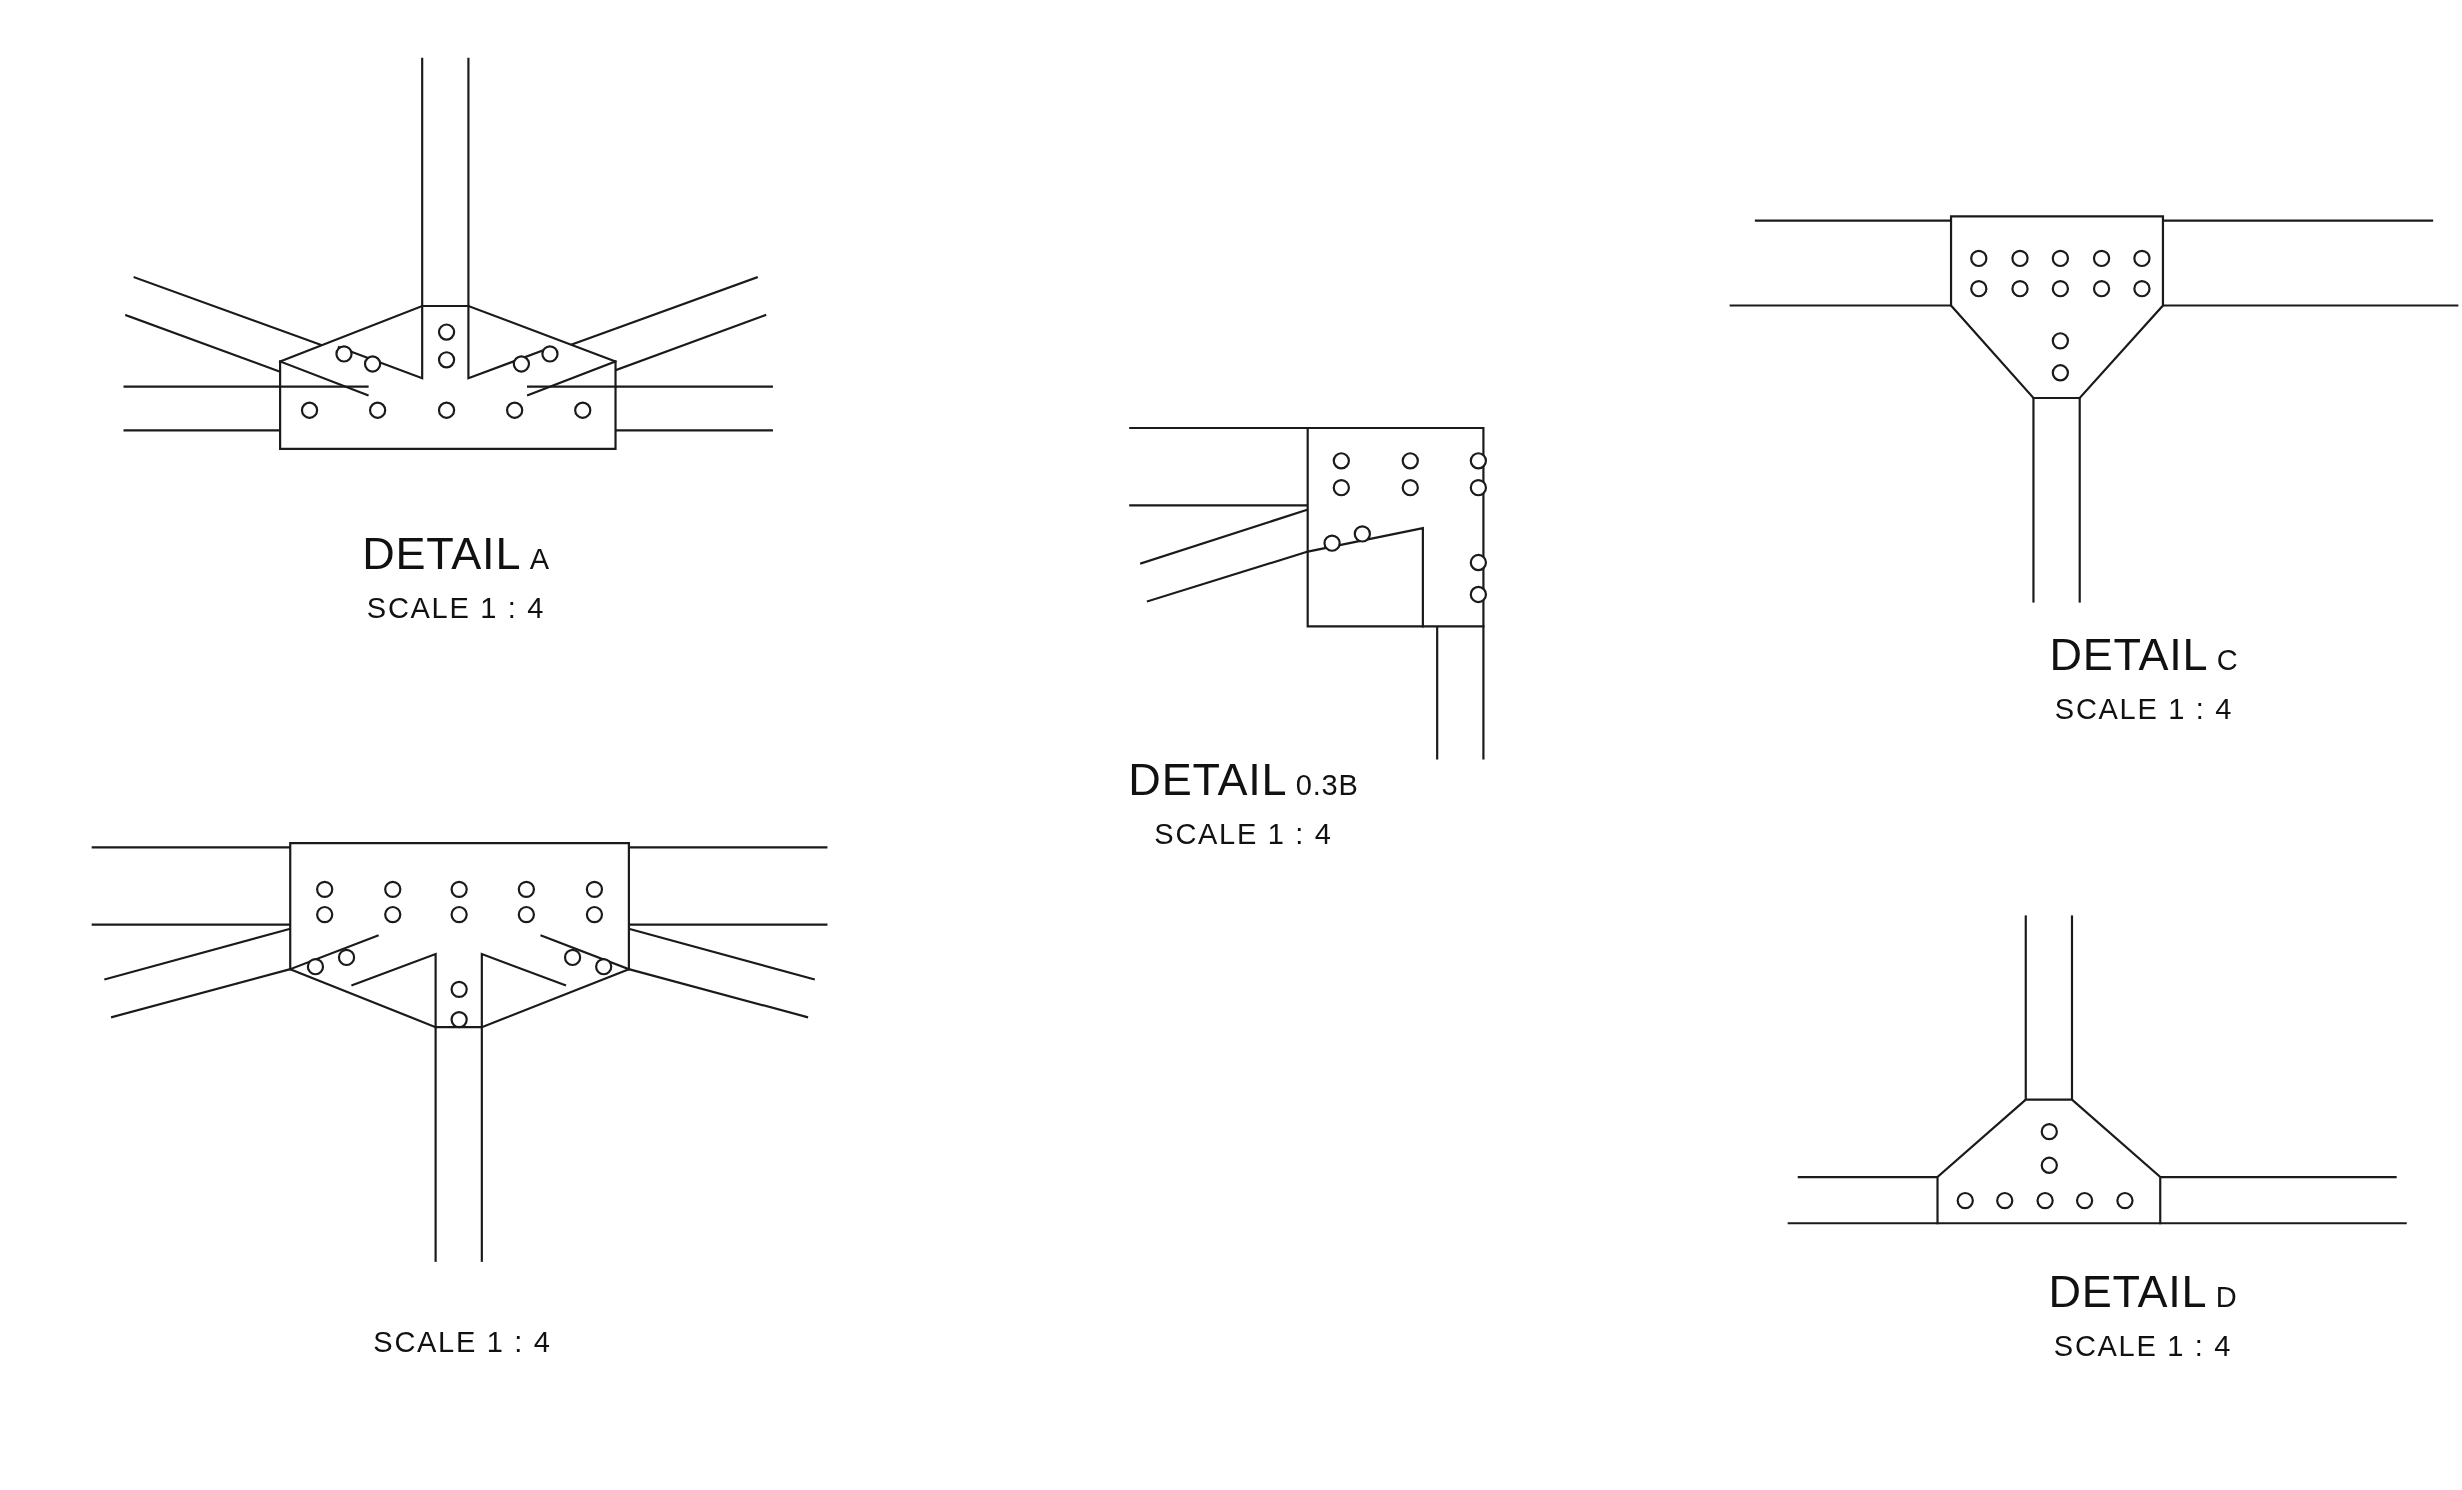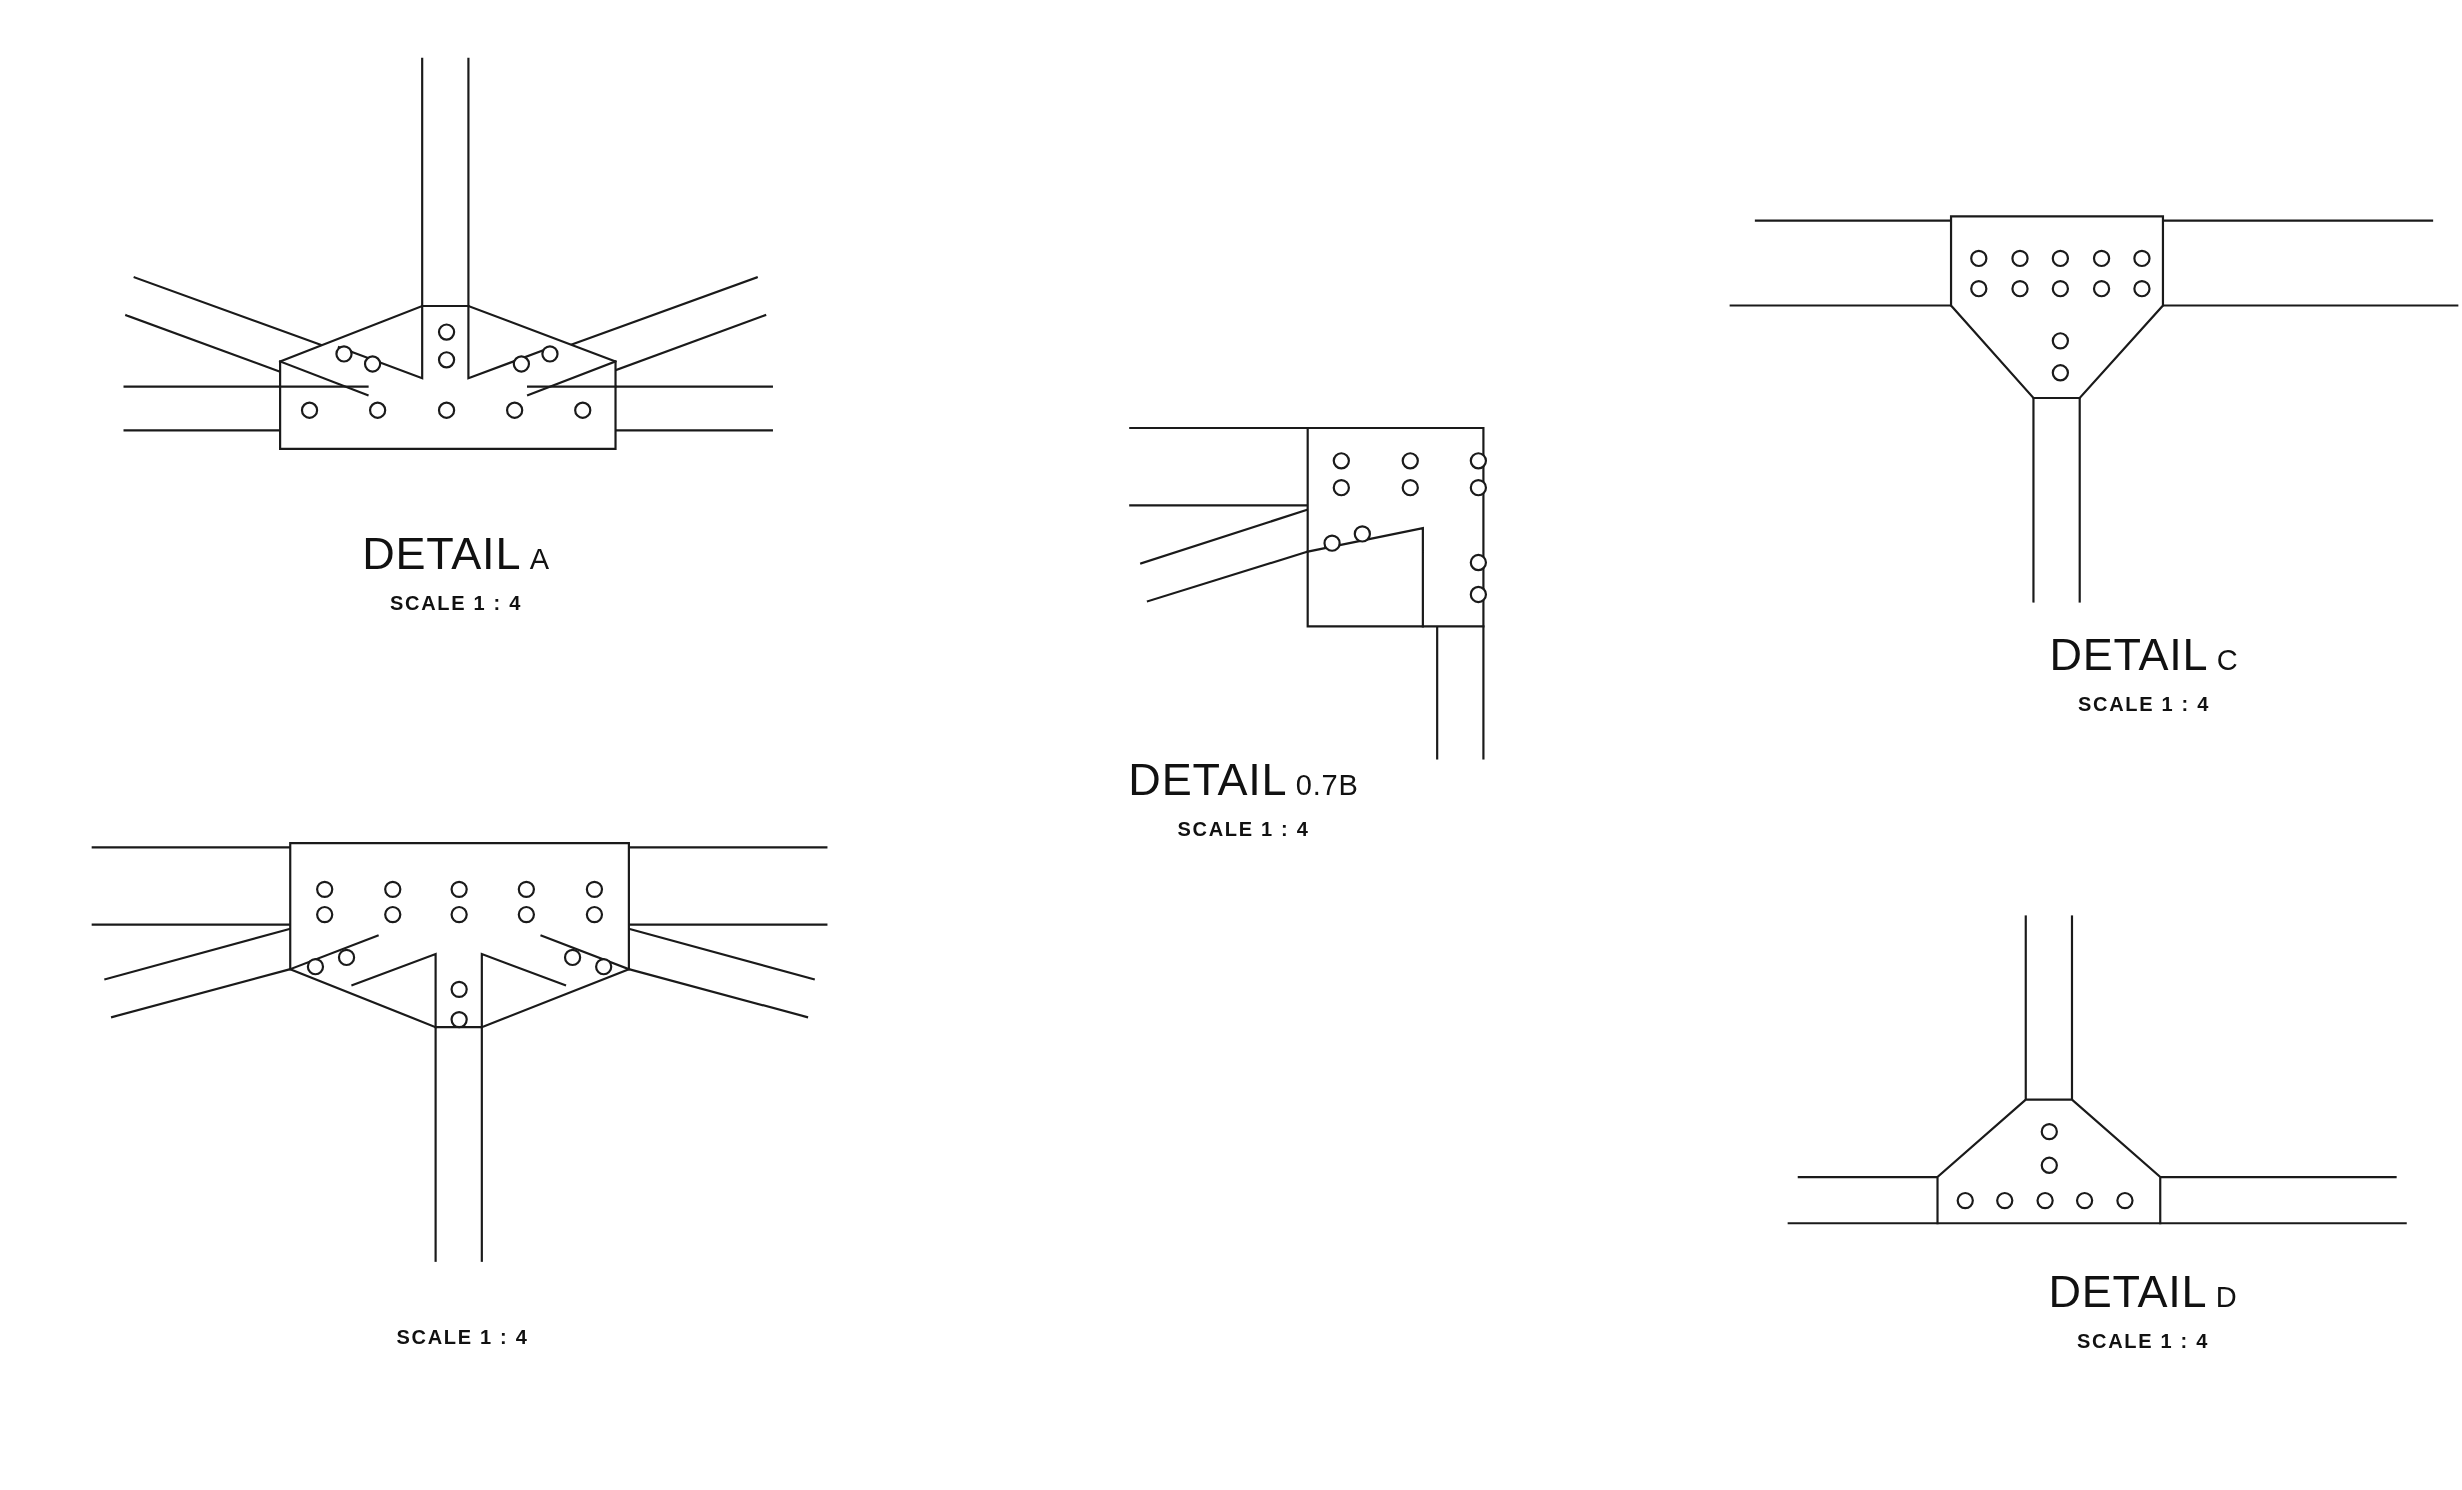--- a/index.html
+++ b/index.html
@@ -36,24 +36,24 @@
     letter-spacing: 0.8px;
     line-height: 1.05;
     font-weight: 400;
   }
   .caption-ref {
     font-size: 29px;
     letter-spacing: 0.8px;
     margin-left: 8.4px;
   }
   .caption-scale {
-    font-size: 20px;
+    font-size: 29px;
     letter-spacing: 1.7px;
     margin-top: 15px;
-    font-weight: 700;
+    font-weight: 400;
   }
   svg { display: block; overflow: visible; }
   .ln {
     fill: none;
     stroke: #1a1a1a;
     stroke-width: 2.6;
     stroke-linecap: square;
     stroke-linejoin: miter;
   }
   .plate {
@@ -200,21 +200,21 @@
 
       <circle class="hole" cx="345" cy="176" r="9"></circle>
       <circle class="hole" cx="381" cy="165" r="9"></circle>
 
       <circle class="hole" cx="519" cy="199" r="9"></circle>
       <circle class="hole" cx="519" cy="237" r="9"></circle>
     </svg>
 
     <div class="caption" style="position:absolute; left:-118px; top:361px; width:639px;">
       <div class="caption-title">
-        <span>DETAIL</span><span class="caption-ref">0.7B</span>
+        <span>DETAIL</span><span class="caption-ref">0.3B</span>
       </div>
       <div class="caption-scale">SCALE 1 : 4</div>
     </div>
   </div>
 
   <div class="detail-block" style="left:1724px; top:181px; width:740px; height:588px;">
     <svg width="740" height="471" viewBox="0 0 880 560">
 
       <path class="ln" d="M38,47 L270,47"></path>
       <path class="ln" d="M8,148 L270,148"></path>

